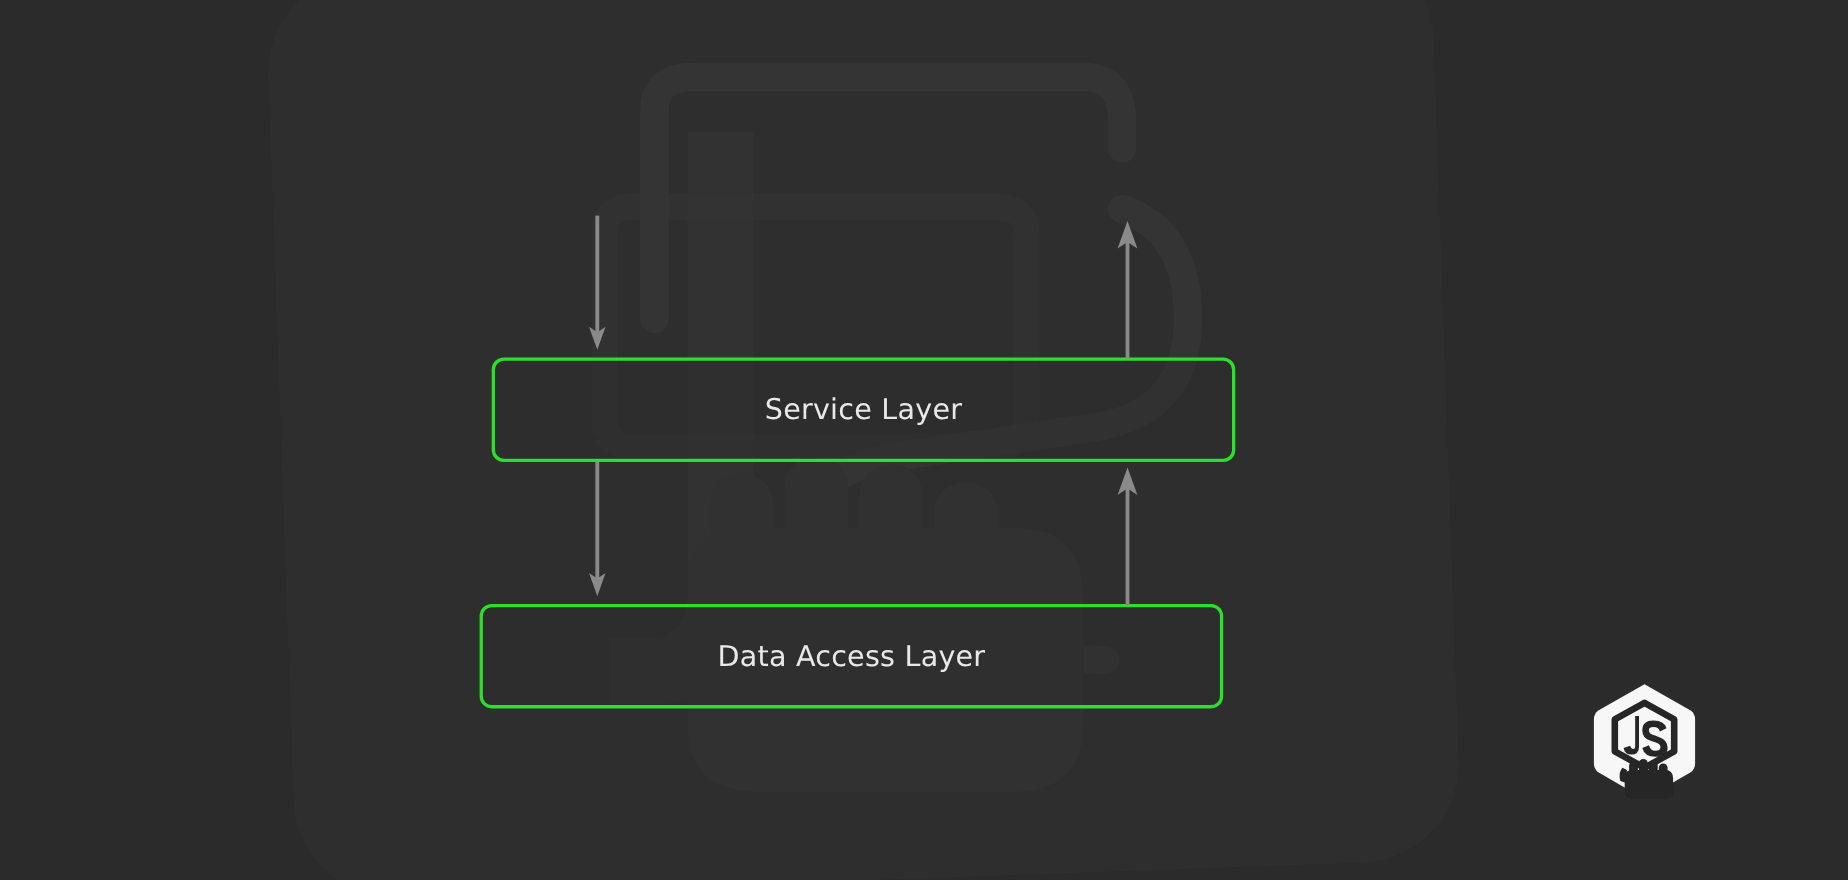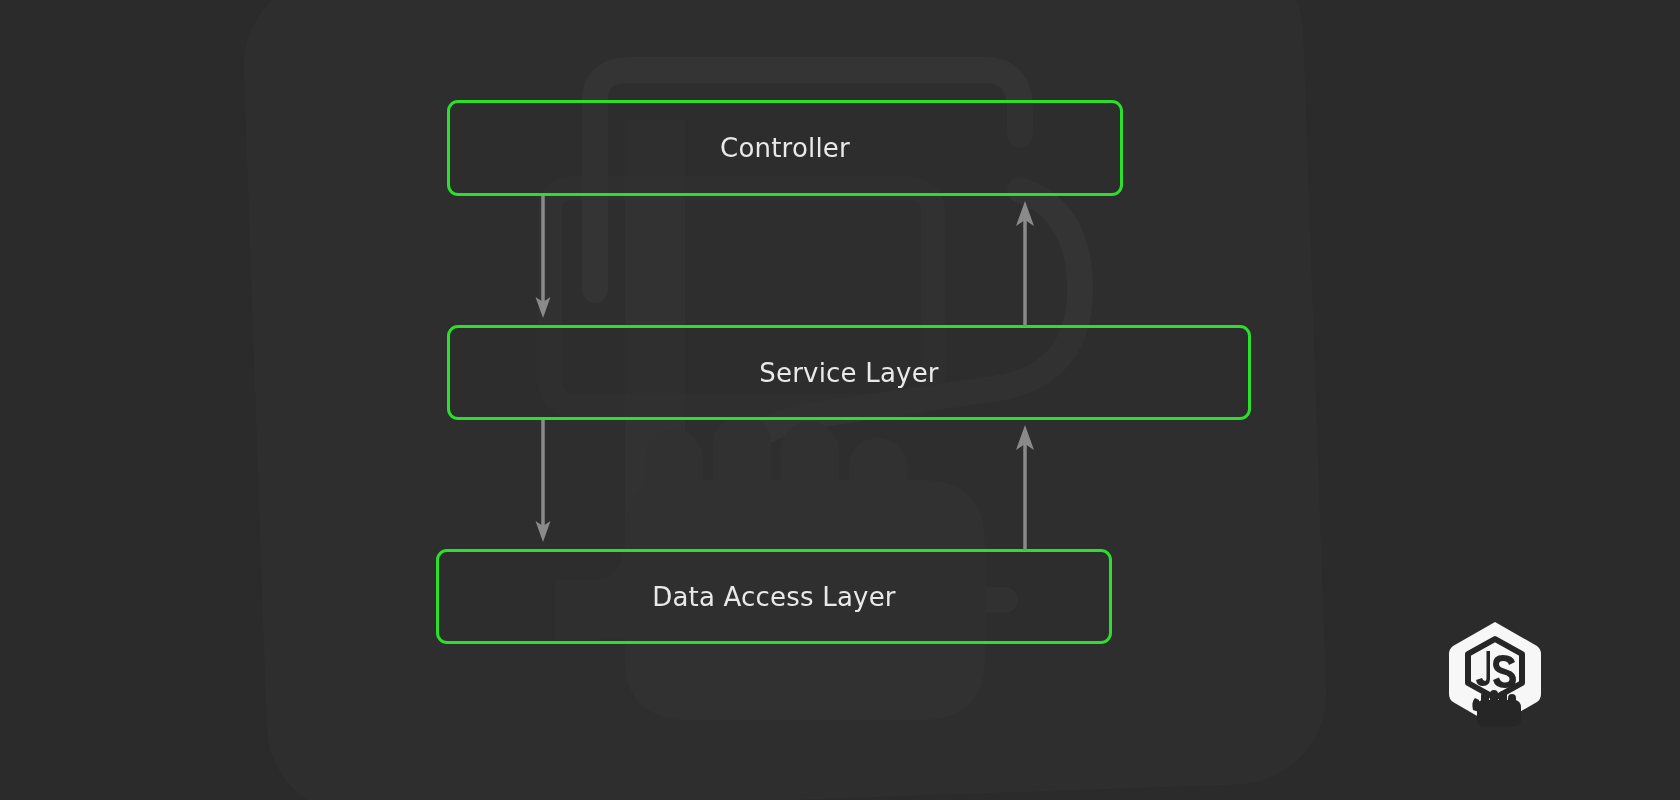--- a/index.html
+++ b/index.html
@@ -61,21 +61,21 @@
     font-size: 26px;
     font-weight: 400;
     letter-spacing: 0.2px;
   }
   .node-label {
     color: #e9e9e9;
     white-space: nowrap;
   }
 
   #node-controller { left: 447px; top: 100px; width: 676px; height: 96px; }
-  #node-service    { left: 447px; top: 325px; width: 804px; height: 95px; }
+  #node-service    { left: 447px; top: 325px; width: 676px; height: 95px; }
   #node-dal        { left: 436px; top: 549px; width: 676px; height: 95px; }
 
   
   .connector { position: absolute; pointer-events: none; }
   .connector svg { display: block; overflow: visible; }
 
   #conn-down-1 { left: 528px; top: 196px; width: 30px; height: 130px; }
   #conn-down-2 { left: 528px; top: 420px; width: 30px; height: 130px; }
   #conn-up-1   { left: 1010px; top: 196px; width: 30px; height: 130px; }
   #conn-up-2   { left: 1010px; top: 420px; width: 30px; height: 130px; }
@@ -111,23 +111,20 @@
       <g fill="#313131">
         <rect x="300" y="470" width="58" height="140" rx="28"></rect>
         <rect x="368" y="455" width="58" height="155" rx="28"></rect>
         <rect x="436" y="462" width="58" height="148" rx="28"></rect>
         <rect x="504" y="478" width="58" height="132" rx="28"></rect>
         <path d="M280 575 Q280 520 330 520 L580 520 Q640 520 640 585 L640 700 Q640 760 575 760 L345 760 Q280 760 280 700 Z"></path>
       </g>
     </svg>
   </div>
 
-  <div class="node" id="node-controller">
-    <span class="node-label">Controller</span>
-  </div>
 
   <div class="node" id="node-service">
     <span class="node-label">Service Layer</span>
   </div>
 
   <div class="node" id="node-dal">
     <span class="node-label">Data Access Layer</span>
   </div>
 
   <div class="connector" id="conn-down-1">

